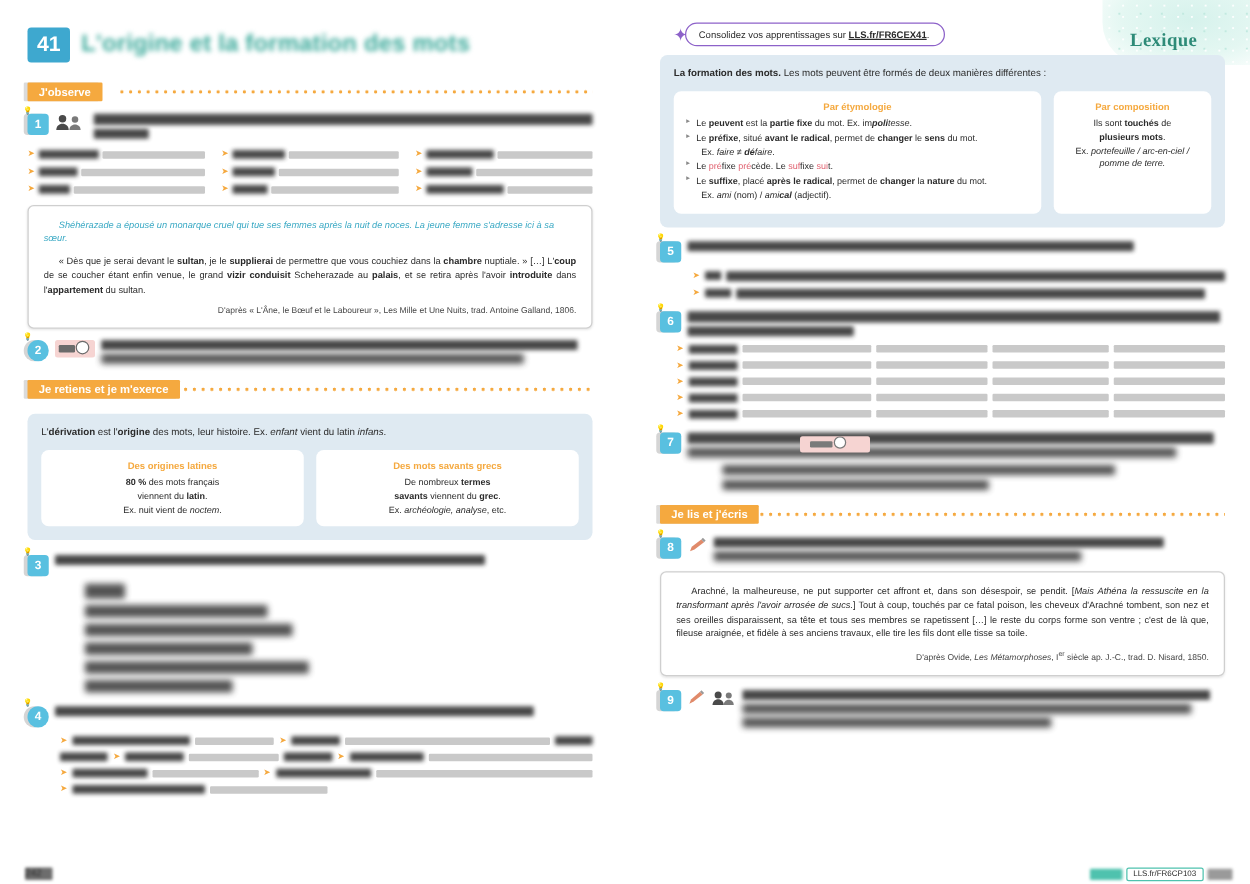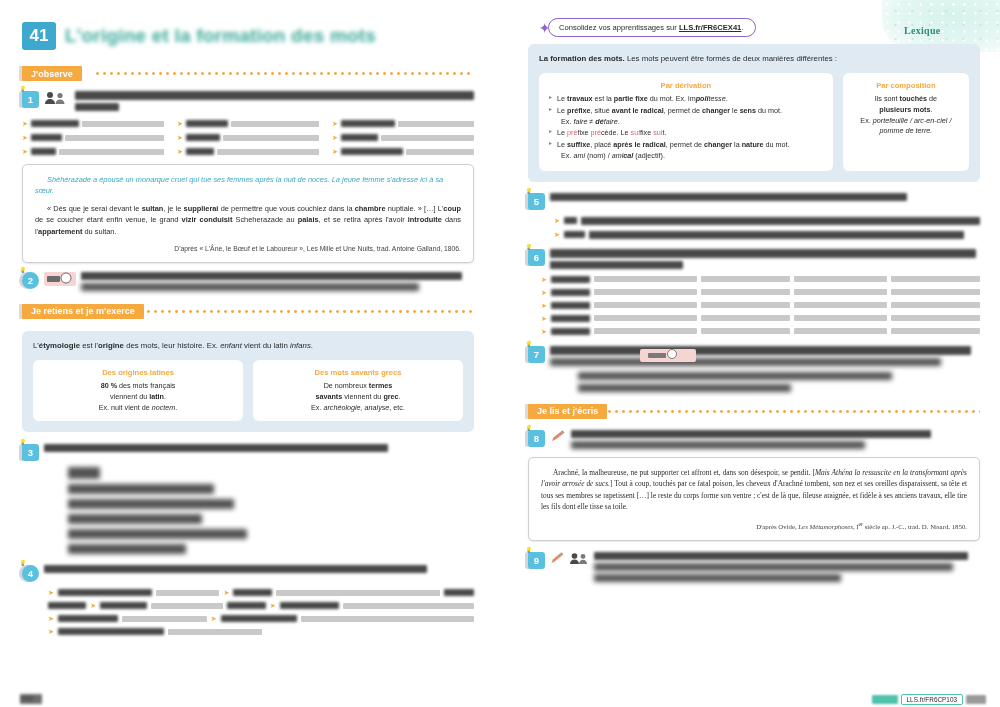--- a/index.html
+++ b/index.html
@@ -26,21 +26,21 @@
     background-image:
       radial-gradient(circle, #ffffff 1px, transparent 1.2px),
       radial-gradient(circle, #bfe8de 1px, transparent 1.2px);
     background-size:11px 9px, 17px 14px;
     background-position:0 0, 5px 4px;
     opacity:.9;
   }
   .corner-tab .label{
     position:absolute;left:22px;top:25px;
     font-family:"Liberation Serif", serif;
-    font-weight:bold;font-size:10px;
+    font-weight:bold;font-size:15px;
     color:#2e8b78;letter-spacing:.3px;
   }
 
   
   .chapter-head{position:absolute;left:22px;top:22px;display:flex;align-items:center;gap:9px;}
   .chap-num{
     width:34px;height:28px;border-radius:3px;background:#3ea8cf;
     color:#fff;font-weight:bold;font-size:17px;
     display:flex;align-items:center;justify-content:center;
     filter:blur(.3px);
@@ -256,21 +256,21 @@
       </div>
     </div>
 
     <div class="banner" style="margin-top:13px;">
       <div class="dots" style="left:116px;"></div>
       <div class="tag">Je retiens et je m'exerce</div>
     </div>
 
     <div class="lesson" style="margin-top:10px;">
       <div class="intro">
-        L'<b>étymologie</b> est l'<b>origine</b> des mots, leur histoire. Ex. <i>enfant</i> vient du latin <i>infans</i>.
+        L'<b>dérivation</b> est l'<b>origine</b> des mots, leur histoire. Ex. <i>enfant</i> vient du latin <i>infans</i>.
       </div>
       <div class="cards">
         <div class="card">
           <div class="ctitle">Des origines latines</div>
           <div><b>80 %</b> des mots français<br>viennent du <b>latin</b>.<br>Ex. nuit vient de <i>noctem</i>.</div>
         </div>
         <div class="card">
           <div class="ctitle">Des mots savants grecs</div>
           <div>De nombreux <b>termes</b><br><b>savants</b> viennent du <b>grec</b>.<br>Ex. <i>archéologie, analyse</i>, etc.</div>
         </div>
@@ -341,23 +341,23 @@
   </div>
 
   <div style="position:absolute;left:528px;top:44px;width:452px;">
 
     <div class="lesson">
       <div class="intro">
         <b>La formation des mots.</b><span> Les mots peuvent être formés de deux manières différentes :</span>
       </div>
       <div class="cards">
         <div class="card" style="flex:2.55;">
-          <div class="ctitle">Par dérivation</div>
+          <div class="ctitle">Par étymologie</div>
           <ul>
-            <li>Le <b>travaux</b> est la <b>partie fixe</b> du mot. Ex. im<b><i>poli</i></b><i>tesse</i>.</li>
+            <li>Le <b>peuvent</b> est la <b>partie fixe</b> du mot. Ex. im<b><i>poli</i></b><i>tesse</i>.</li>
             <li>Le <b>préfixe</b>, situé <b>avant le radical</b>, permet de <b>changer</b> le <b>sens</b> du mot.<br><span style="padding-left:4px;">Ex. <i>faire</i> ≠ <b><i>dé</i></b><i>faire</i>.</span></li>
             <li>Le <span class="pink">pré</span>fixe <span class="pink">pré</span>cède. Le <span class="pink">suf</span>fixe <span class="pink">sui</span>t.</li>
             <li>Le <b>suffixe</b>, placé <b>après le radical</b>, permet de <b>changer</b> la <b>nature</b> du mot.<br><span style="padding-left:4px;">Ex. <i>ami</i> (nom) / <i>ami</i><b><i>cal</i></b> (adjectif).</span></li>
           </ul>
         </div>
         <div class="card" style="flex:1;">
           <div class="ctitle">Par composition</div>
           <div>Ils sont <b>touchés</b> de<br><b>plusieurs mots</b>.<br>Ex. <i>portefeuille / arc-en-ciel / pomme de terre.</i></div>
         </div>
       </div>
@@ -476,21 +476,21 @@
             <path d="M2 11l1.4-3.6L11 1.5l2.2 2.2-7.6 5.9z" fill="#e08a6a"></path>
             <path d="M11 1.5l2.2 2.2 1.3-1.3-2.2-2.2z" fill="#9a9a9a"></path>
           </svg>
       </div>
       <div style="flex:1;">
         <div class="redact" style="height:8px;width:88%;"></div>
         <div class="redact soft" style="height:8px;width:72%;margin-top:3px;"></div>
       </div>
     </div>
 
-    <div class="litbox" style="margin-top:8px;font-family:Liberation Serif, serif;">
+    <div class="litbox" style="margin-top:8px;">
       <p style="margin-top:0;">
         Arachné, la malheureuse, ne put supporter cet affront et, dans son désespoir, se pendit. [<i>Mais Athéna la ressuscite en la transformant après l'avoir arrosée de sucs.</i>] Tout à coup, touchés par ce fatal poison, les cheveux d'Arachné tombent, son nez et ses oreilles disparaissent, sa tête et tous ses membres se rapetissent […] le reste du corps forme son ventre&nbsp;; c'est de là que, fileuse araignée, et fidèle à ses anciens travaux, elle tire les fils dont elle tisse sa toile.
       </p>
       <div class="src">D'après Ovide, <i>Les Métamorphoses</i>, I<sup>er</sup> siècle ap. J.-C., trad. D. Nisard, 1850.</div>
     </div>
 
     <div style="display:flex;gap:5px;margin-top:11px;">
       <div style="position:relative;">
         <span class="bulb">💡</span>
         <div class="exnum">9</div>

